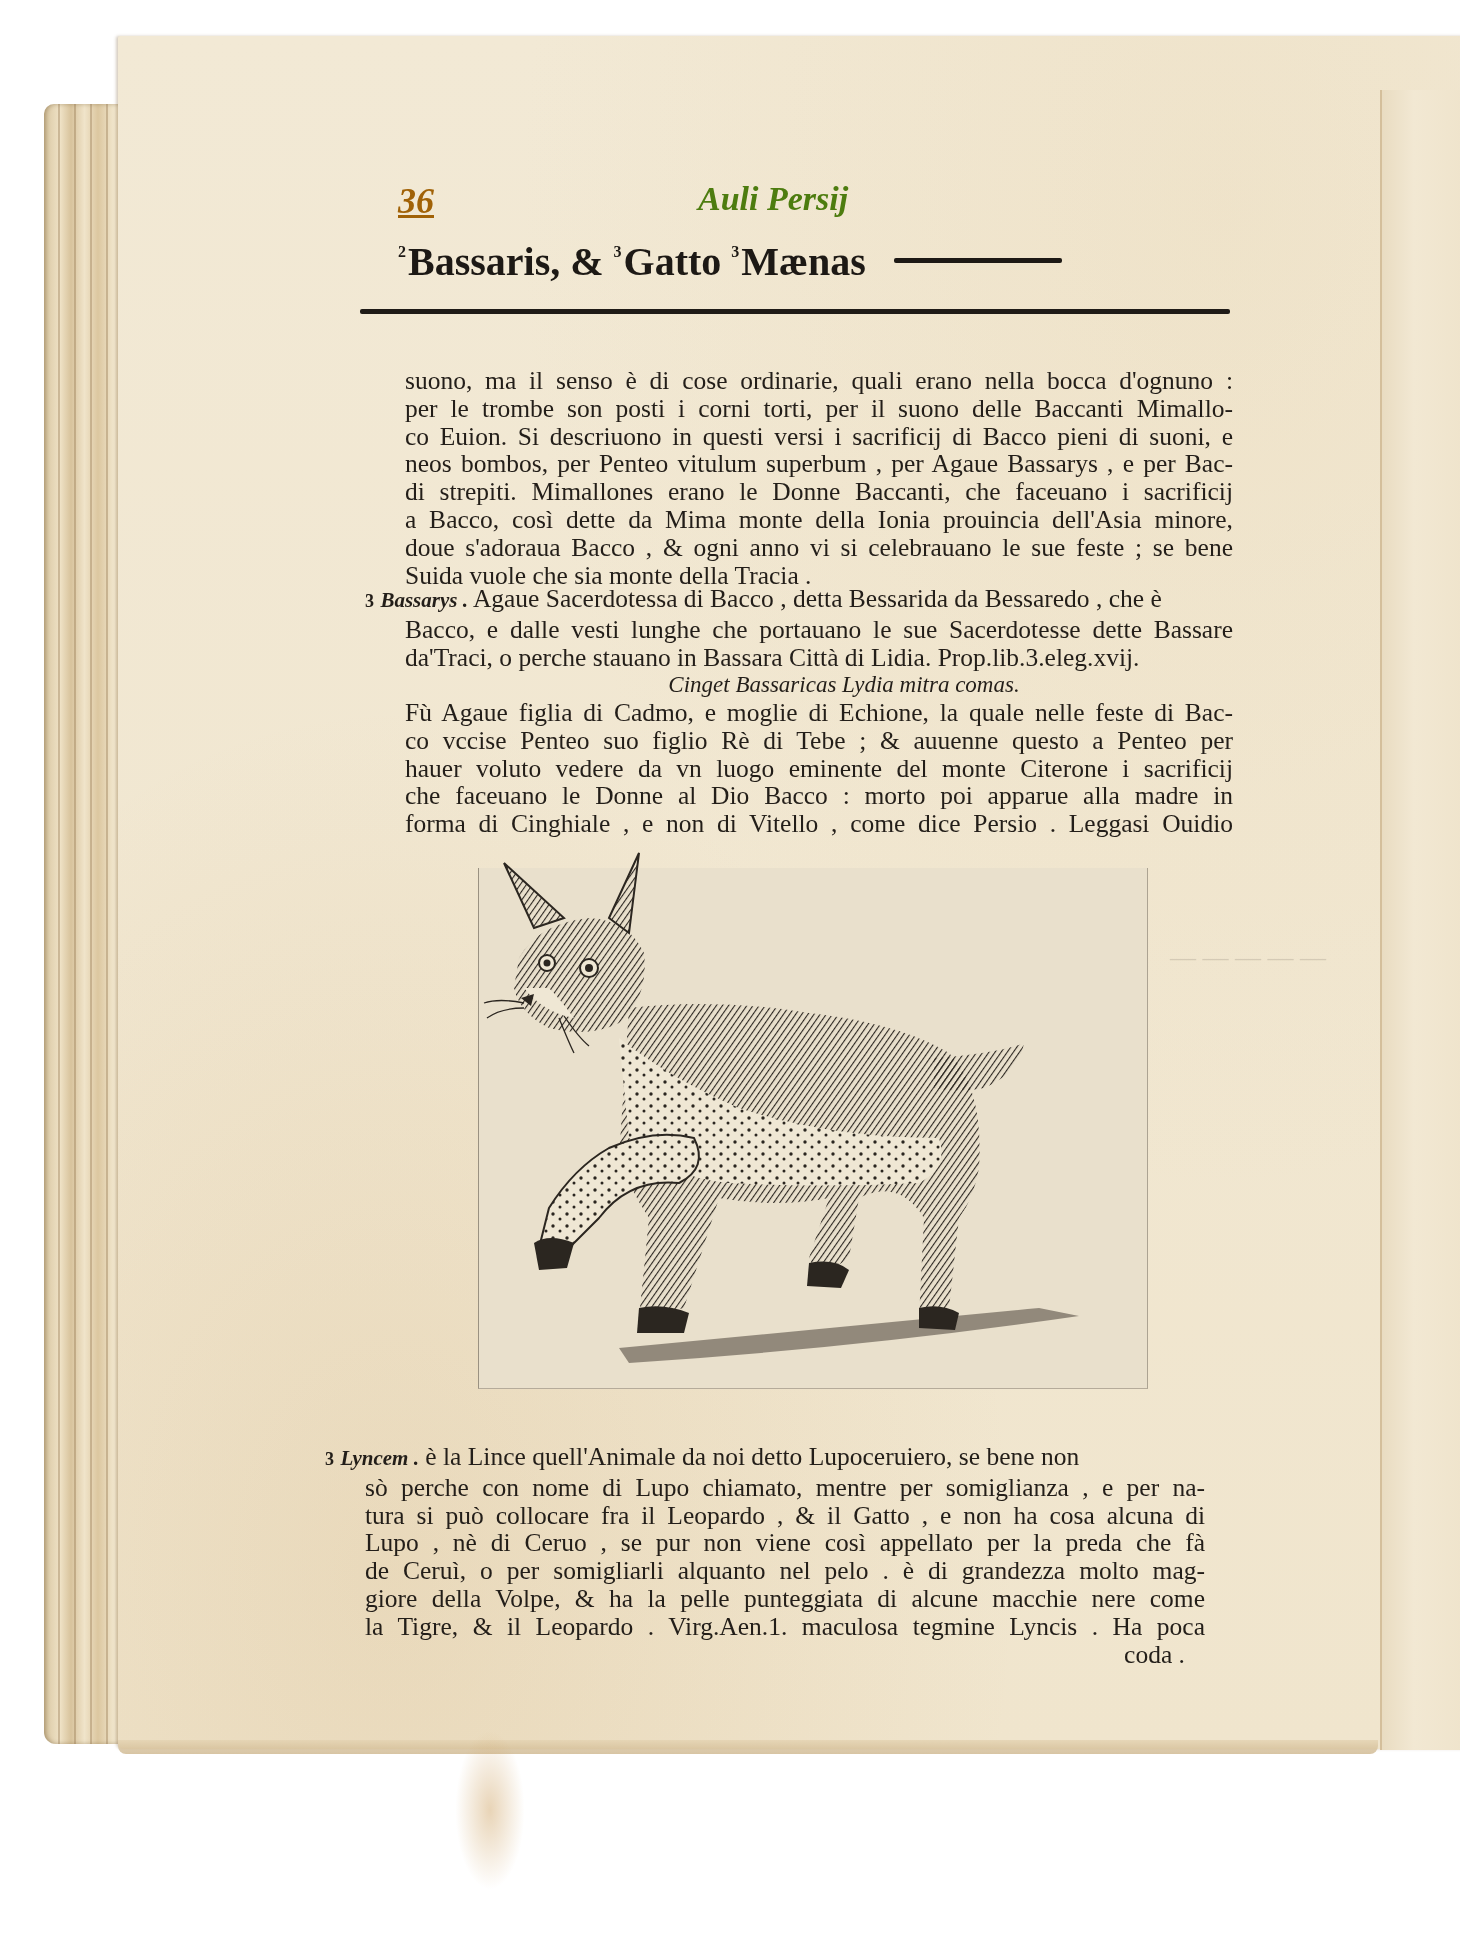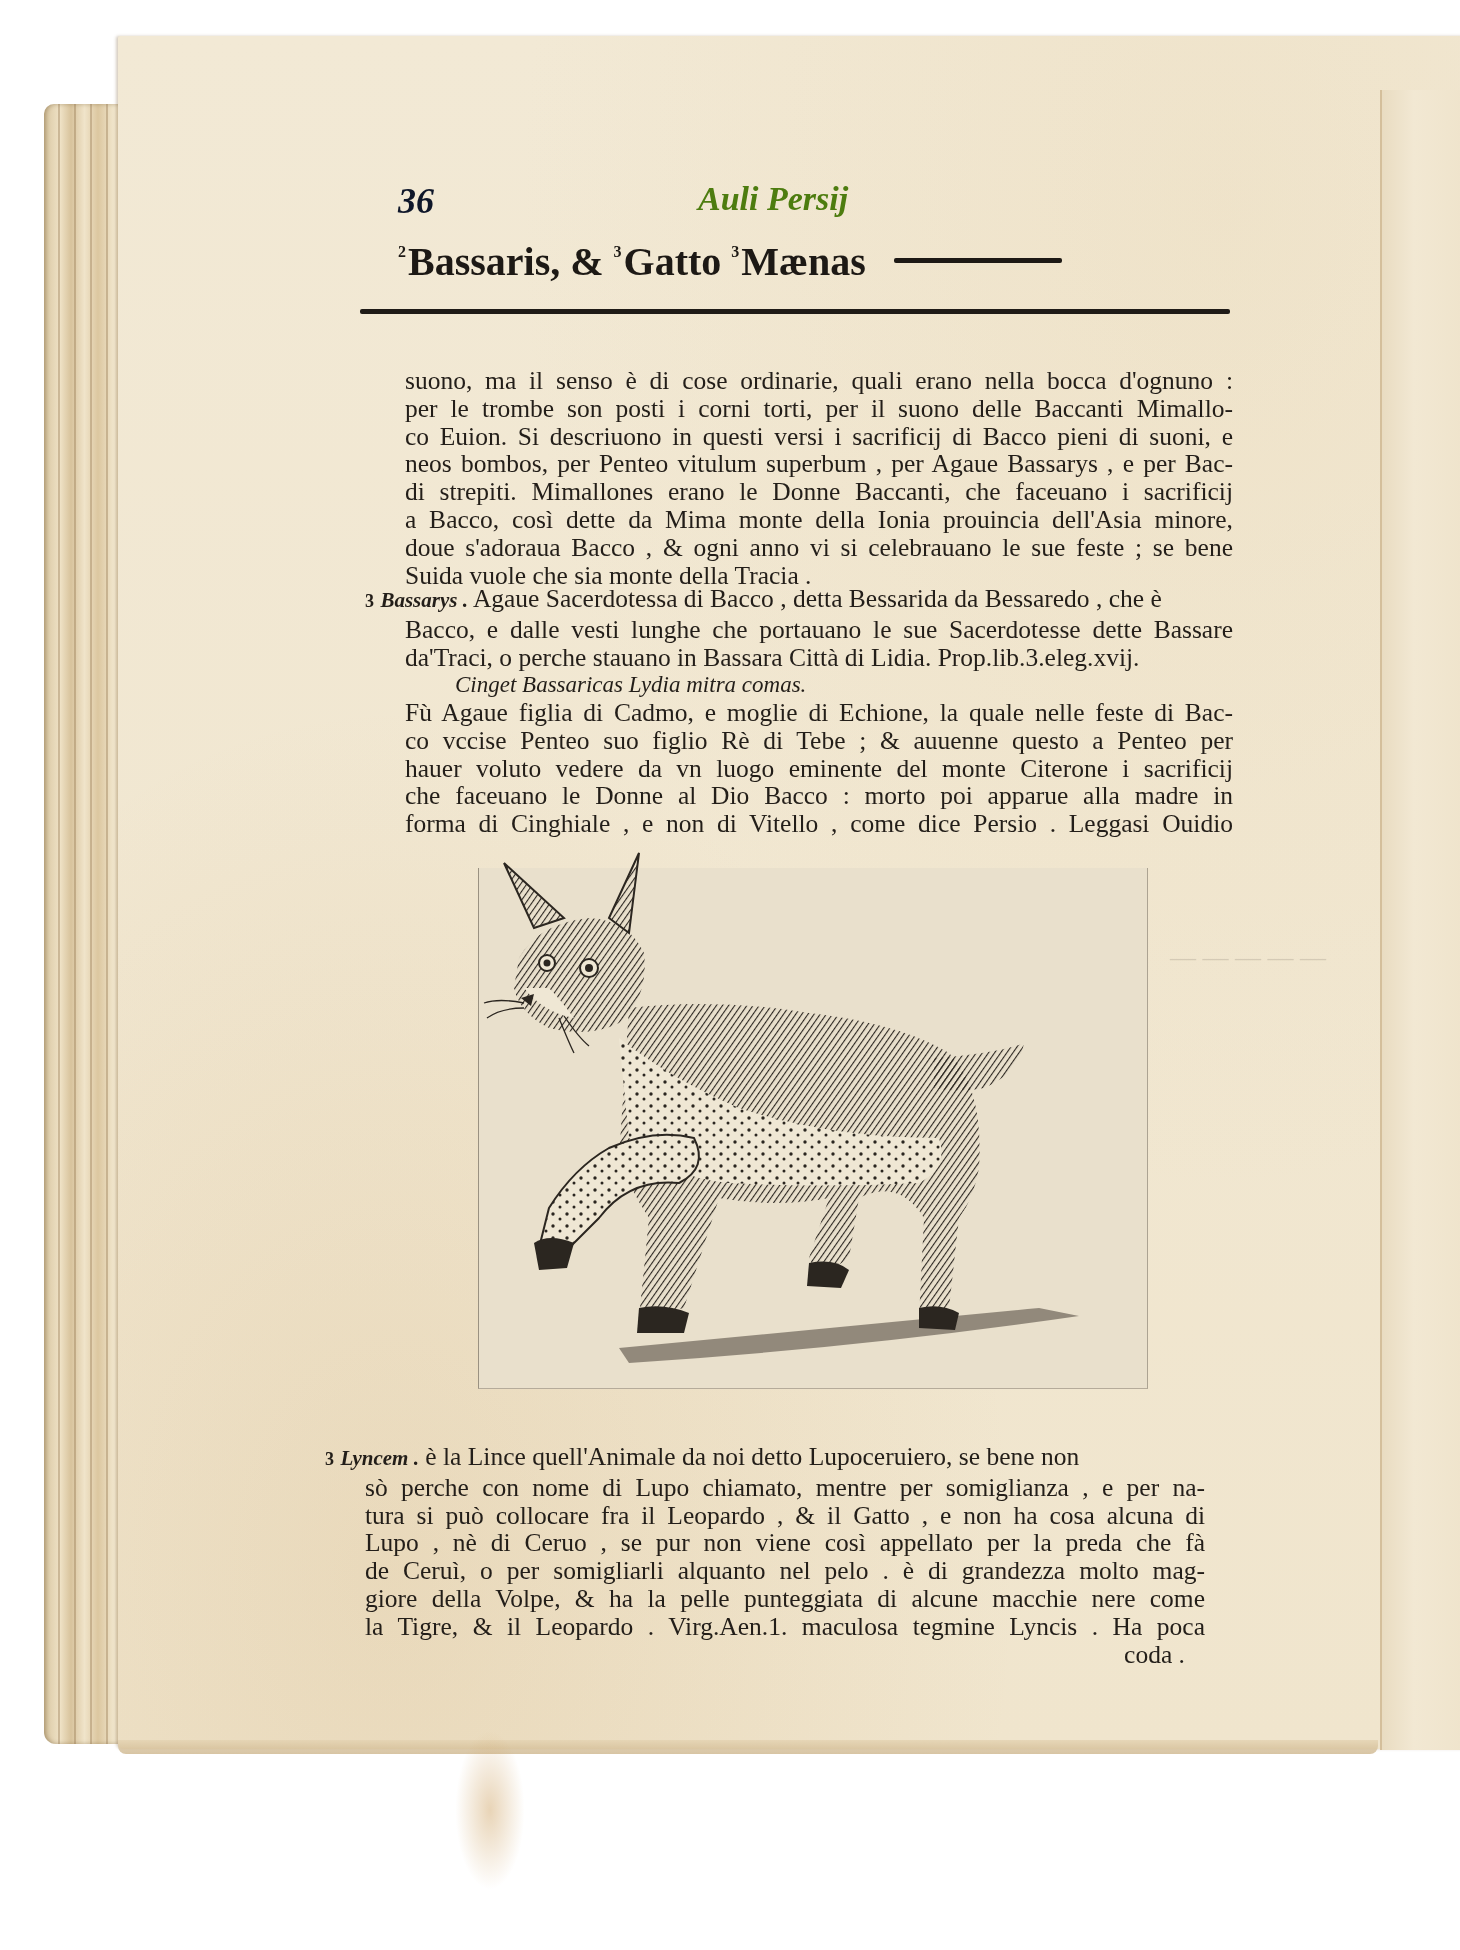--- a/index.html
+++ b/index.html
@@ -38,38 +38,38 @@
   .gutter-right {
     position:absolute; left:1380px; top:90px; width:80px; height:1660px;
     background:linear-gradient(90deg,#e9dcc1,#f2e8d3 40%,#efe4cc);
     border-left:2px solid rgba(190,160,115,.55);
   }
   .bleed {
     position:absolute; color:rgba(90,80,70,.18); font-size:26px; white-space:nowrap; line-height:35px;
   }
   
   .running-head { position:absolute; left:398px; top:180px; width:720px; height:50px; }
-  .page-number { position:absolute; left:0; top:0; font-size:36px; font-weight:bold; font-style:italic; color:#0f172a; }
+  .page-number { position:absolute; left:0; top:0; font-size:36px; font-weight:bold; font-style:italic; color:#a16207;text-decoration:underline; }
   .running-title { position:absolute; left:300px; top:0; font-size:34px; font-style:italic; font-weight:bold; color:#4d7c0f;text-align:right; }
   .verse-line { position:absolute; left:398px; top:238px; width:720px; height:50px; font-size:40px; font-weight:bold; color:#1d1915; white-space:nowrap; }
   .verse-line sup { font-size:16px; vertical-align:18px; margin-right:2px; }
   .verse-dash { display:inline-block; width:168px; height:5px; background:#1d1915; vertical-align:12px; margin-left:18px; border-radius:2px; }
   .rule { position:absolute; left:360px; top:309px; width:870px; height:5px; background:#1f1b17; border-radius:2px; }
 
   .text-block { position:absolute; font-size:25.5px; line-height:27.8px; color:#231e19;margin-top:19px; }
   .line { white-space:nowrap; display:block; }
   .line.just { text-align:justify; text-align-last:justify; }
   .note-marker { position:absolute; font-size:18px; font-weight:bold; }
   .lemma { font-style:italic; font-weight:bold; font-size:21px; }
   .ital { font-style:italic; font-size:23px; }
 
   .block-1 { left:405px; top:348px; width:828px; }
   .block-2 { left:365px; top:566px; width:868px; }
   .block-2 .indent { padding-left:40px; }
-  .block-2 .verse-quote { padding-left:90px; }
+  .block-2 .verse-quote { padding-left:90px;text-align:center; }
   .block-3 { left:405px; top:680px; width:828px; }
   .block-4 { left:325px; top:1424px; width:880px; }
   .block-4 .indent { padding-left:40px;font-family:Liberation Serif, serif; }
   .block-4 .right { text-align:right; padding-right:20px; }
 
   
   .engraving {
     position:absolute; left:478px; top:868px; width:668px; height:520px;
     background:#e9e0cc;
     border-left:1px solid rgba(60,50,40,.45); border-right:1px solid rgba(60,50,40,.35); border-bottom:1px solid rgba(60,50,40,.3);

